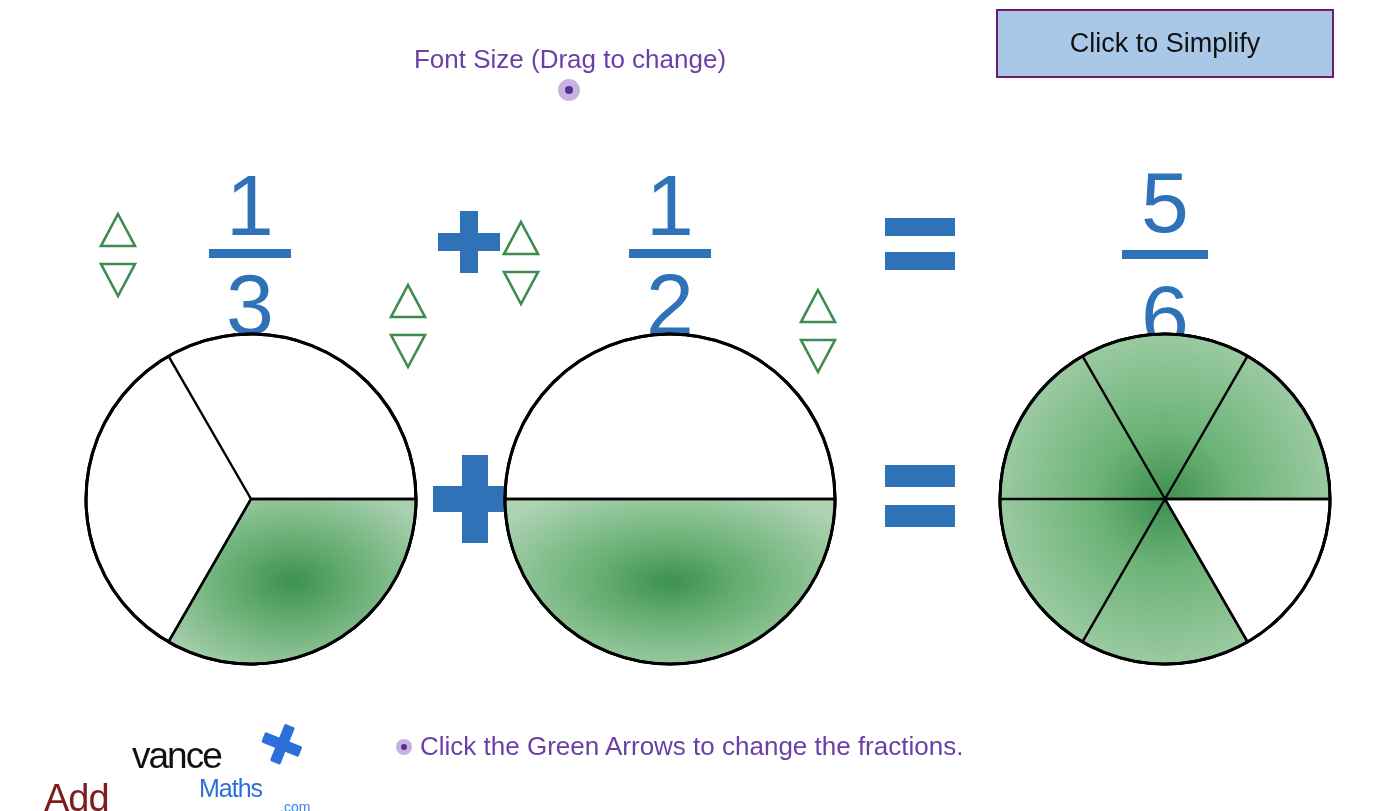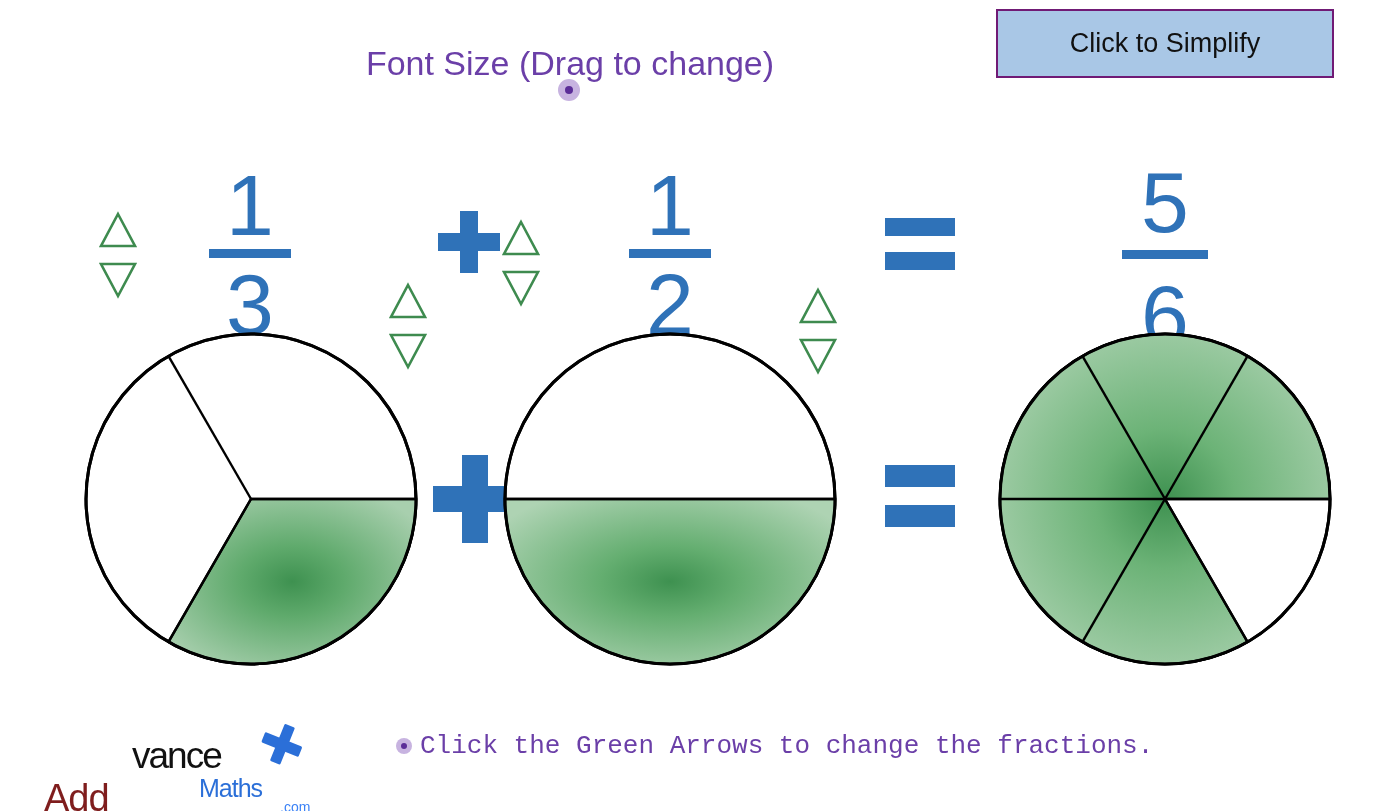--- a/index.html
+++ b/index.html
@@ -16,21 +16,21 @@
   }
 
   
   #font-size-label {
     position: absolute;
     left: 0;
     top: 44px;
     width: 1140px;
     text-align: center;
     color: #6B3FA8;
-    font-size: 34px;
+    font-size: 26px;
     font-family: "Liberation Sans", sans-serif;
     white-space: nowrap;
   }
   #font-size-slider-track {
     position: absolute;
     left: 558px;
     top: 79px;
     width: 22px;
     height: 22px;
   }
@@ -161,21 +161,21 @@
     left: 5px;
     top: 5px;
     width: 6px;
     height: 6px;
     border-radius: 50%;
     background: #5B2D98;
   }
   #hint-text {
     color: #6B3FA8;
     font-size: 26px;
-    font-family: Liberation Mono, monospace;
+    font-family: Liberation Sans, sans-serif;
     white-space: nowrap;
   }
 
   
   #logo {
     position: absolute;
     left: 44px;
     top: 722px;
     width: 260px;
     height: 62px;

